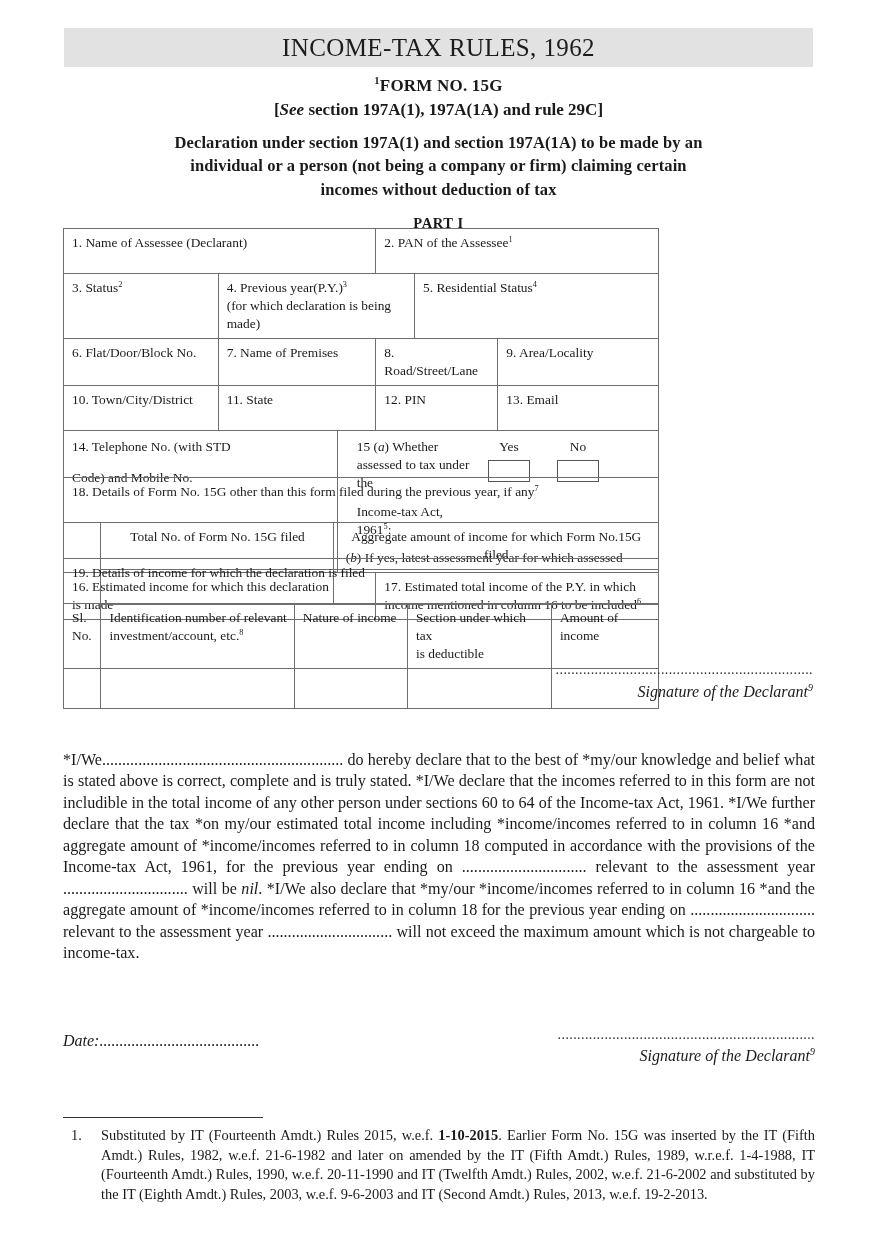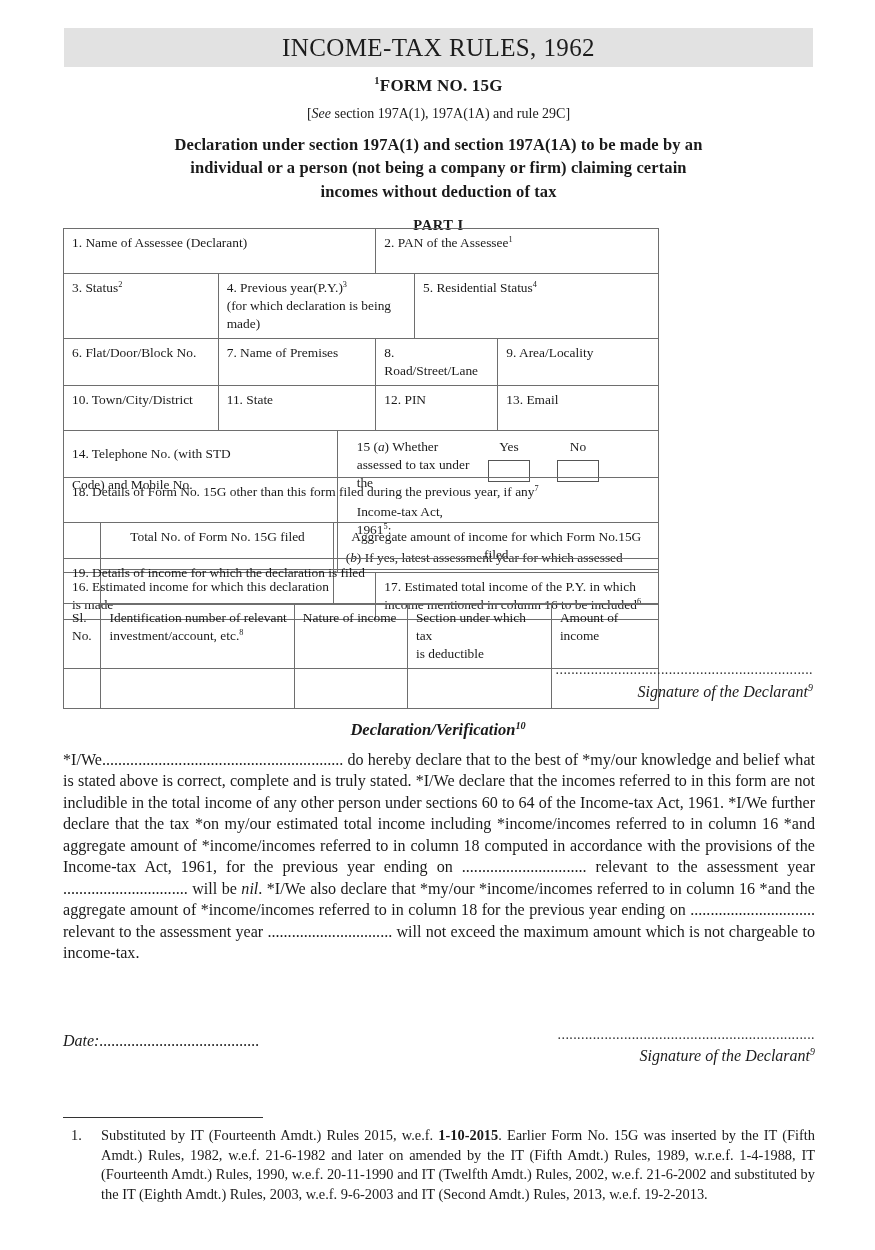--- a/index.html
+++ b/index.html
@@ -48,22 +48,23 @@
     width: 749px;
     text-align: center;
   }
   .form-no {
     font-size: 17px;
     font-weight: bold;
     margin-top: 6px;
     letter-spacing: 0.2px;
   }
   .see-line {
-    font-size: 14px;
-    margin-top: 10px;
+    font-size: 17px;
+    margin-top: 4px;
+    font-weight: bold;
   }
   .see-line i { font-style: italic; }
   .decl-head {
     font-size: 16.5px;
     font-weight: bold;
     margin-top: 11px;
     line-height: 1.42;
     letter-spacing: 0.1px;
   }
   .part-label {
@@ -251,21 +252,21 @@
         <td colspan="2" class="tall"><span>8. Road/Street/Lane</span></td>
         <td colspan="2" class="tall"><span>9. Area/Locality</span></td>
       </tr>
       <tr>
         <td class="tall"><span>10. Town/City/District</span></td>
         <td colspan="2" class="tall"><span>11. State</span></td>
         <td colspan="2" class="tall"><span>12. PIN</span></td>
         <td colspan="2" class="tall"><span>13. Email</span></td>
       </tr>
       <tr>
-        <td colspan="2" style="padding-top:14px;">
+        <td colspan="2" style="padding-top:7px;">
           <div>14. Telephone No. (with STD</div>
           <div style="margin-top:13px;">Code) and Mobile No.</div>
         </td>
         <td colspan="5" class="no-pad">
           <div style="padding:7px 8px 6px 8px;">
             <div class="q15">
               <div class="qtext">
                 <div><span>15 (</span><i>a</i><span>) Whether assessed to tax under the</span></div>
                 <div style="margin-top:11px;"><span>Income-tax Act, 1961</span><sup>5</sup><span>:</span></div>
               </div>
@@ -358,21 +359,20 @@
         <td></td>
       </tr>
     </tbody>
   </table>
 
   <div class="sig-area sig1">
     <div class="dots-line">..................................................................</div>
     <div class="sig-cap"><span>Signature of the Declarant</span><sup>9</sup></div>
   </div>
 
-  <div class="decl-verif"><span>Declaration/Verification</span><sup>10</sup></div>
 
   <div class="body-para">
     <span>*I/We</span><span>............................................................</span><span> do hereby declare that to the best of *my/our knowledge and belief what is stated above is correct, complete and is truly stated. *I/We declare that the incomes referred to in this form are not includible in the total income of any other person under sections 60 to 64 of the Income-tax Act, 1961. *I/We further declare that the tax *on my/our estimated total income including *income/incomes referred to in column 16 *and aggregate amount of *income/incomes referred to in column 18 computed in accordance with the provisions of the Income-tax Act, 1961, for the previous year ending on </span><span>...............................</span><span> relevant to the assessment year </span><span>...............................</span><span> will be </span><i>nil</i><span>. *I/We also declare that *my/our *income/incomes referred to in column 16 *and the aggregate amount of *income/incomes referred to in column 18 for the previous year ending on </span><span>...............................</span><span> relevant to the assessment year </span><span>...............................</span><span> will not exceed the maximum amount which is not chargeable to income-tax.</span>
   </div>
 
   <div class="placedate">
     <div class="pd-left">
       <div><span>Date:</span><span>........................................</span></div>
     </div>
     <div class="pd-right">

